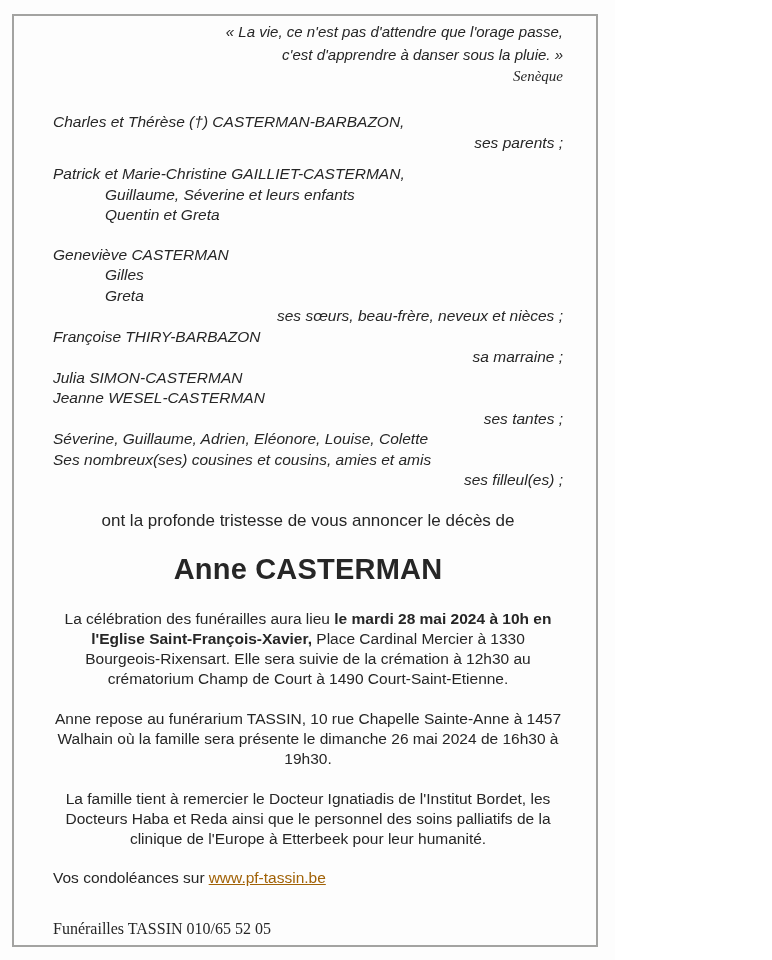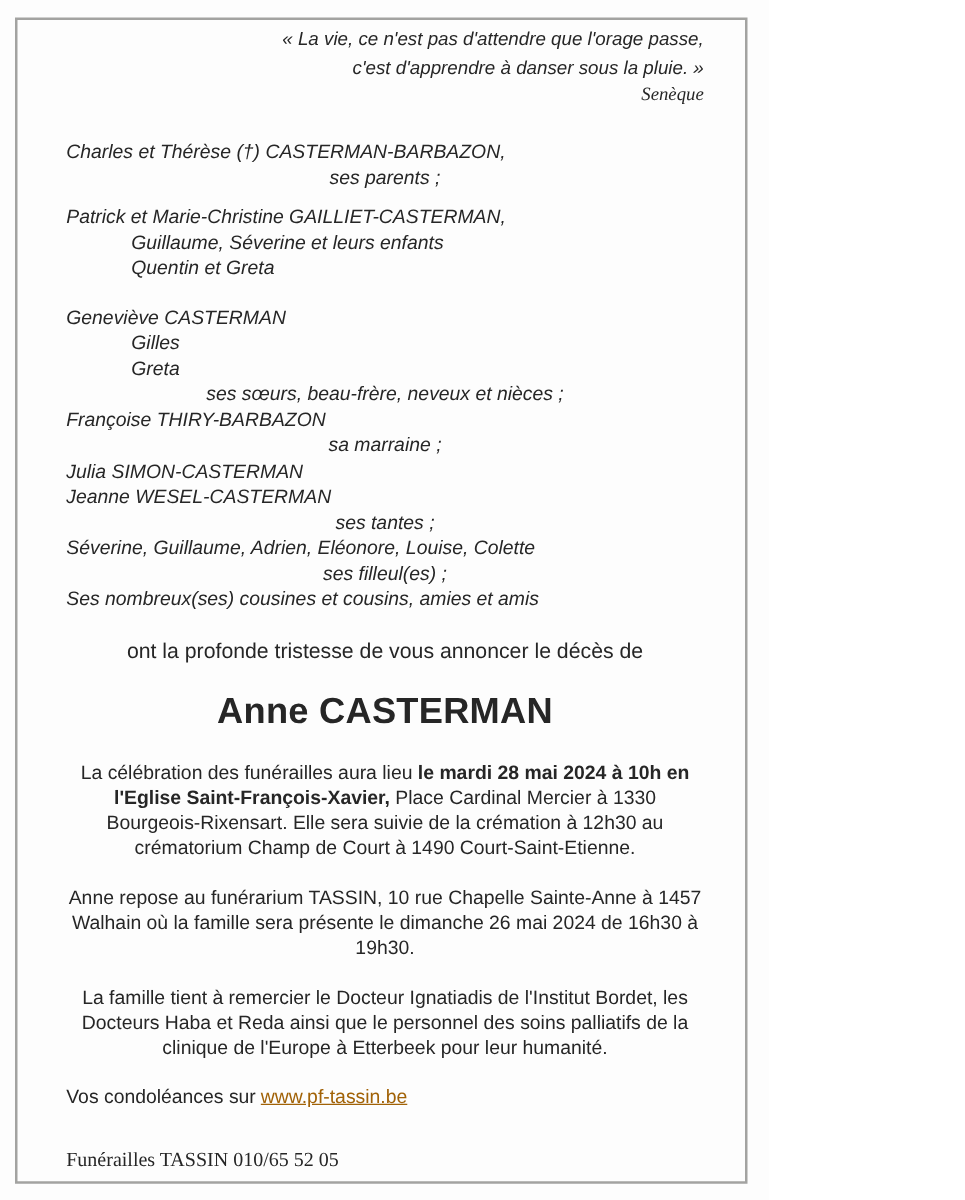--- a/index.html
+++ b/index.html
@@ -48,21 +48,21 @@
   .family {
     margin-top: 25px;
     font-size: 15.5px;
     font-style: italic;
   }
   .fam-line {
     line-height: 20.5px;
     white-space: nowrap;
   }
   .fam-line.indent { padding-left: 52px; }
-  .fam-line.relation { text-align: center; }
+  .fam-line.relation { text-align: right; }
   .fam-line.gap-sm { margin-top: 11px; }
   .fam-line.gap-lg { margin-top: 19px; }
   
   .announce {
     margin-top: 19px;
     text-align: center;
     font-size: 17px;
     line-height: 21px;
   }
   .deceased-name {
@@ -130,22 +130,22 @@
         <div class="fam-line name gap-lg">Geneviève CASTERMAN</div>
         <div class="fam-line indent">Gilles</div>
         <div class="fam-line indent">Greta</div>
         <div class="fam-line relation">ses sœurs, beau-frère, neveux et nièces ;</div>
         <div class="fam-line name">Françoise THIRY-BARBAZON</div>
         <div class="fam-line relation">sa marraine ;</div>
         <div class="fam-line name">Julia SIMON-CASTERMAN</div>
         <div class="fam-line name">Jeanne WESEL-CASTERMAN</div>
         <div class="fam-line relation">ses tantes ;</div>
         <div class="fam-line name">Séverine, Guillaume, Adrien, Eléonore, Louise, Colette</div>
+        <div class="fam-line name">Ses nombreux(ses) cousines et cousins, amies et amis</div>
         <div class="fam-line relation">ses filleul(es) ;</div>
-        <div class="fam-line name">Ses nombreux(ses) cousines et cousins, amies et amis</div>
       </div>
 
     <div class="announce">ont la profonde tristesse de vous annoncer le décès de</div>
 
     <h1 class="deceased-name">Anne CASTERMAN</h1>
 
     <p class="para ceremony"><span>La célébration des funérailles aura lieu</span> <b>le mardi 28 mai 2024 à 10h en l'Eglise Saint-François-Xavier,</b><span> Place Cardinal Mercier à 1330 Bourgeois-Rixensart. Elle sera suivie de la crémation à 12h30 au crématorium Champ de Court à 1490 Court-Saint-Etienne.</span></p>
 
     <p class="para">Anne repose au funérarium TASSIN, 10 rue Chapelle Sainte-Anne à 1457 Walhain où la famille sera présente le dimanche 26 mai 2024 de 16h30 à 19h30.</p>
 

